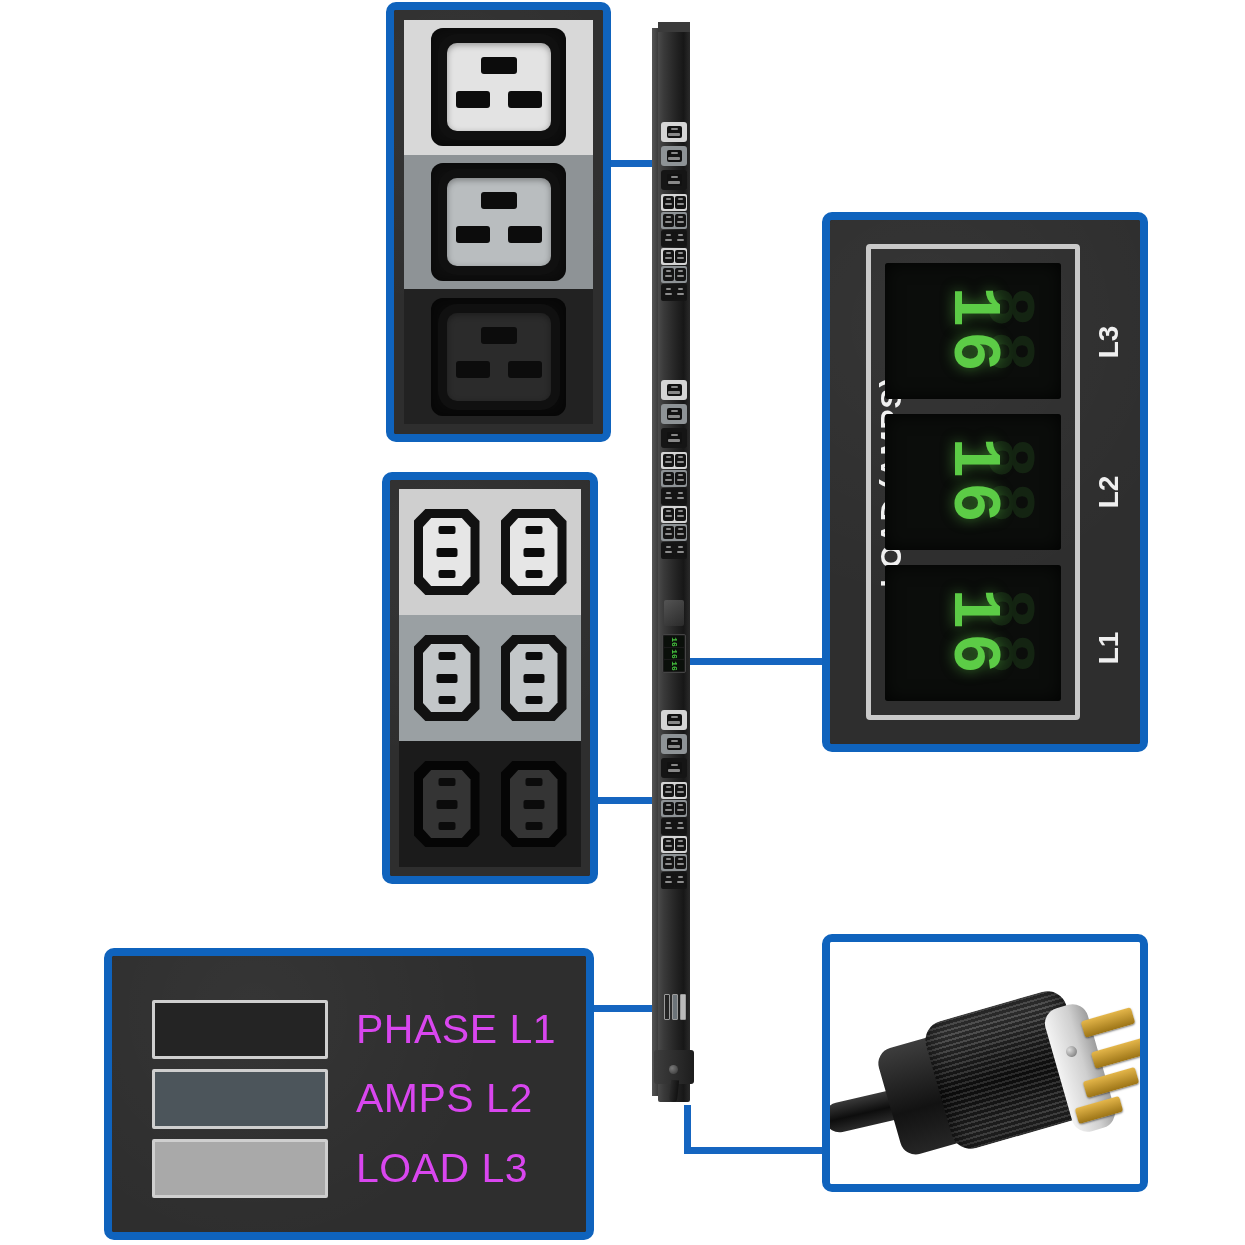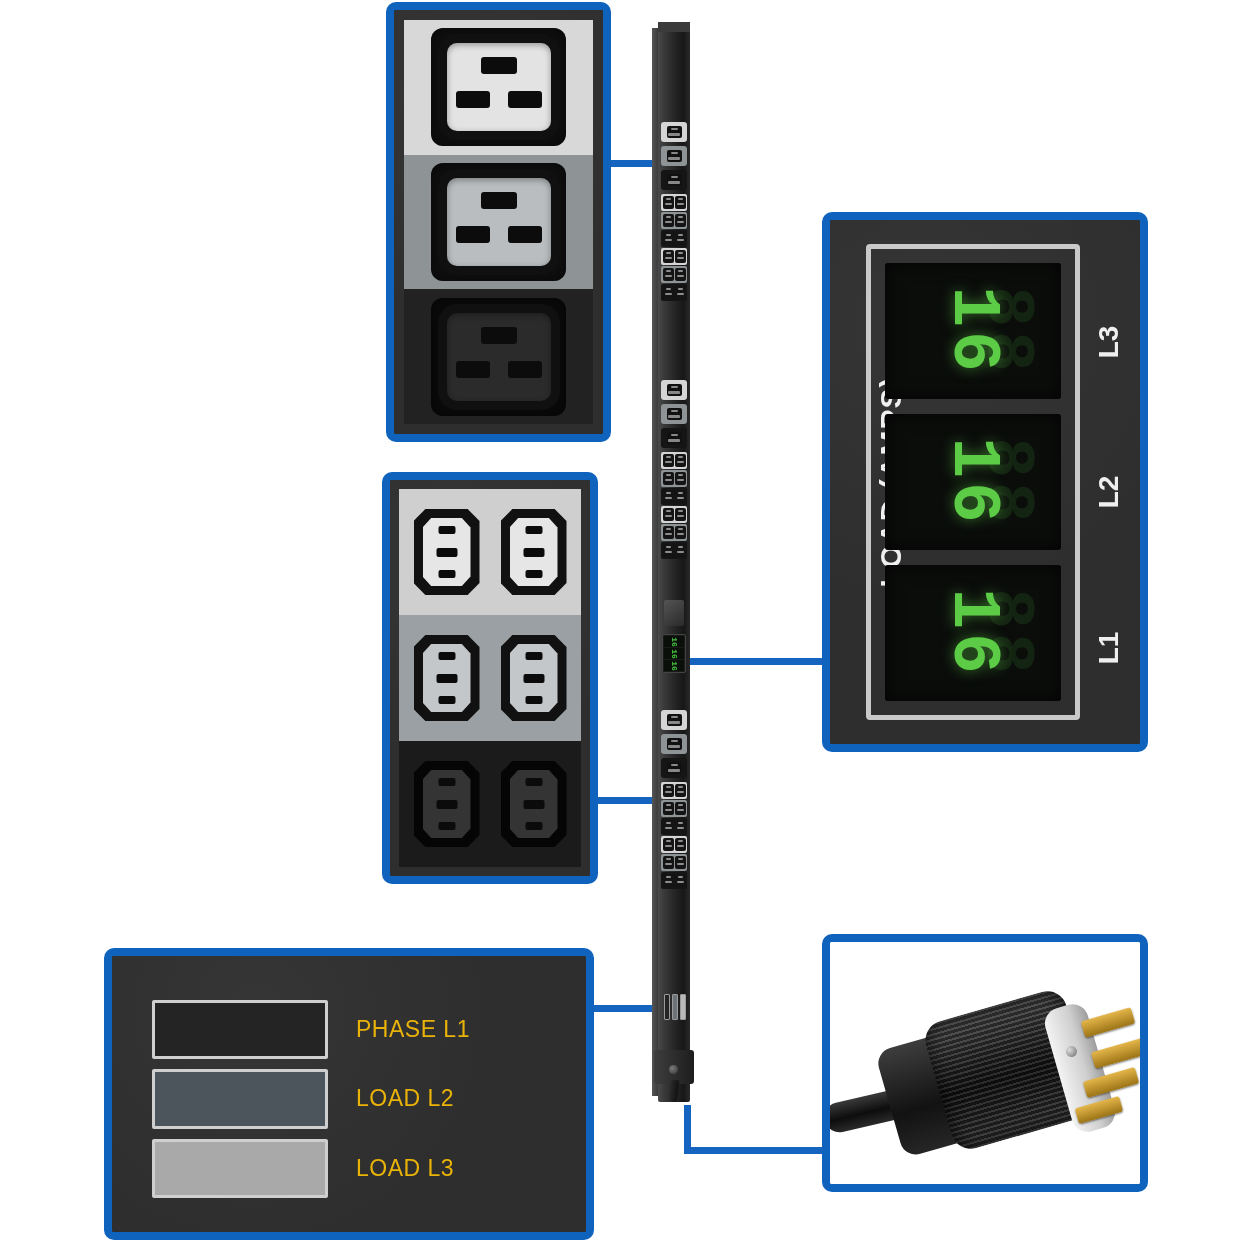--- a/index.html
+++ b/index.html
@@ -265,21 +265,21 @@
   }
   .phase-row { display: flex; align-items: center; gap: 28px; height: 30%; }
   .phase-swatch {
     width: 176px; height: 100%;
     border: 3px solid #cfcfcf;
     border-radius: 2px;
   }
   .sw-l1 { background: #242424; }
   .sw-l2 { background: #4c555b; }
   .sw-l3 { background: #a9a9a9; }
-  .phase-label { color: #eab308; font-size: 23px; letter-spacing: .5px; }
+  .phase-label { color: #d946ef; font-size: 41px; letter-spacing: .5px; }
 
   
   #callout-plug { left: 822px; top: 934px; width: 326px; height: 258px; background: #ffffff; }
   #callout-plug .panel-face { background: #ffffff; }
   .plug-art { position: absolute; inset: 0; }
   .plug-cord {
     position: absolute; left: -6px; top: 150px;
     width: 120px; height: 30px;
     background: linear-gradient(180deg,#3a3a3a,#0d0d0d 55%,#2a2a2a);
     border-radius: 14px;
@@ -596,21 +596,21 @@
 
   <div class="callout" id="callout-phase">
     <div class="panel-face"></div>
     <div class="phase-rows">
       <div class="phase-row">
         <div class="phase-swatch sw-l1"></div>
         <div class="phase-label">PHASE  L1</div>
       </div>
       <div class="phase-row">
         <div class="phase-swatch sw-l2"></div>
-        <div class="phase-label">LOAD  L2</div>
+        <div class="phase-label">AMPS  L2</div>
       </div>
       <div class="phase-row">
         <div class="phase-swatch sw-l3"></div>
         <div class="phase-label">LOAD  L3</div>
       </div>
     </div>
   </div>
 
   <div class="callout" id="callout-plug">
     <div class="panel-face"></div>

